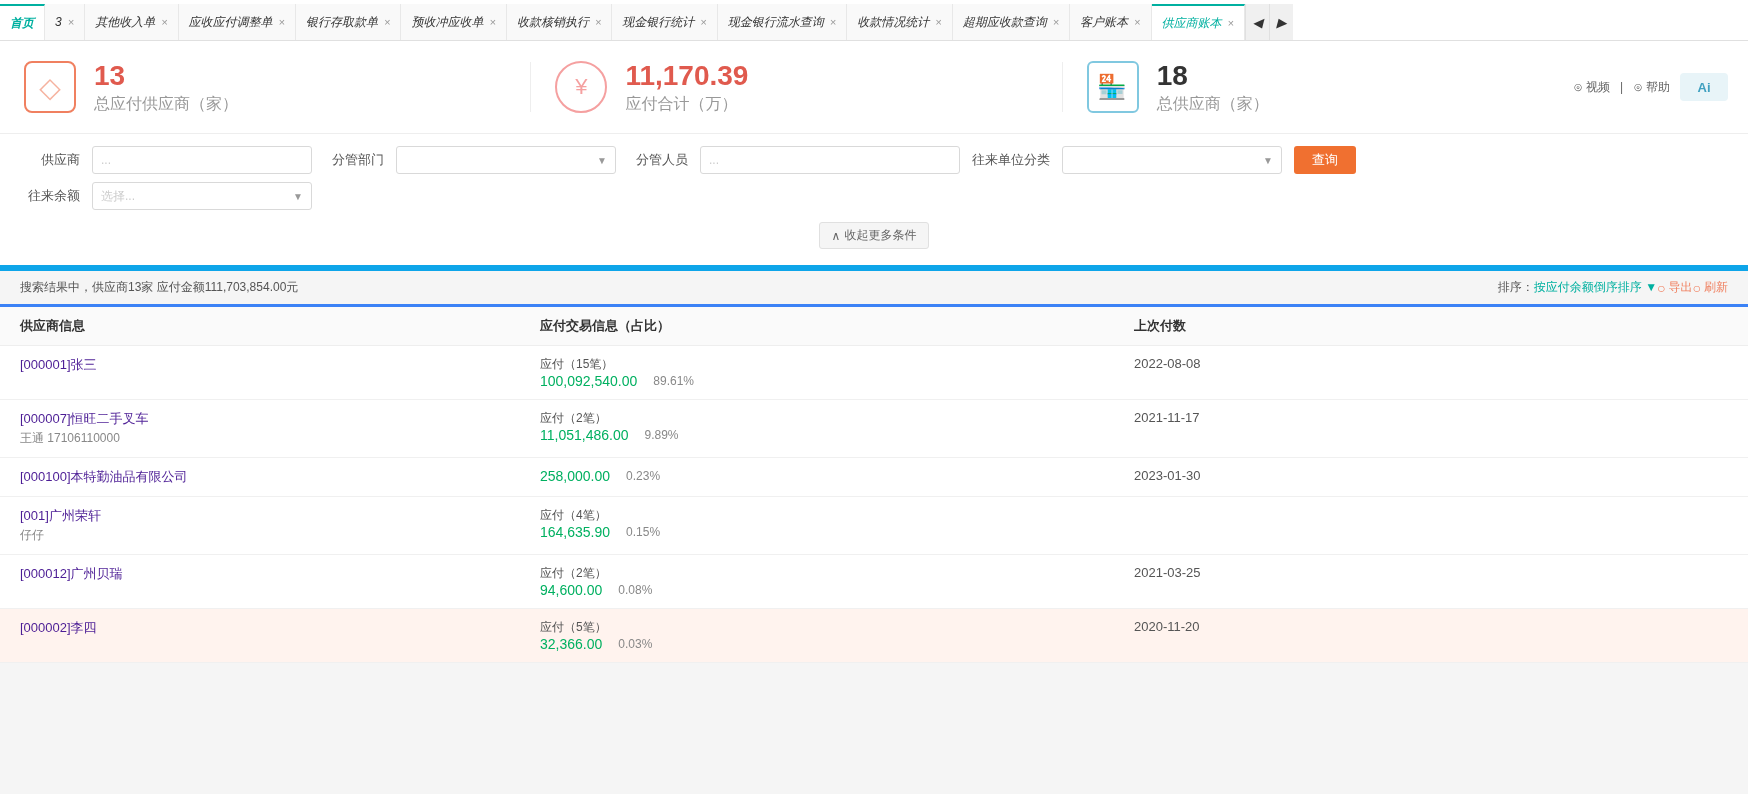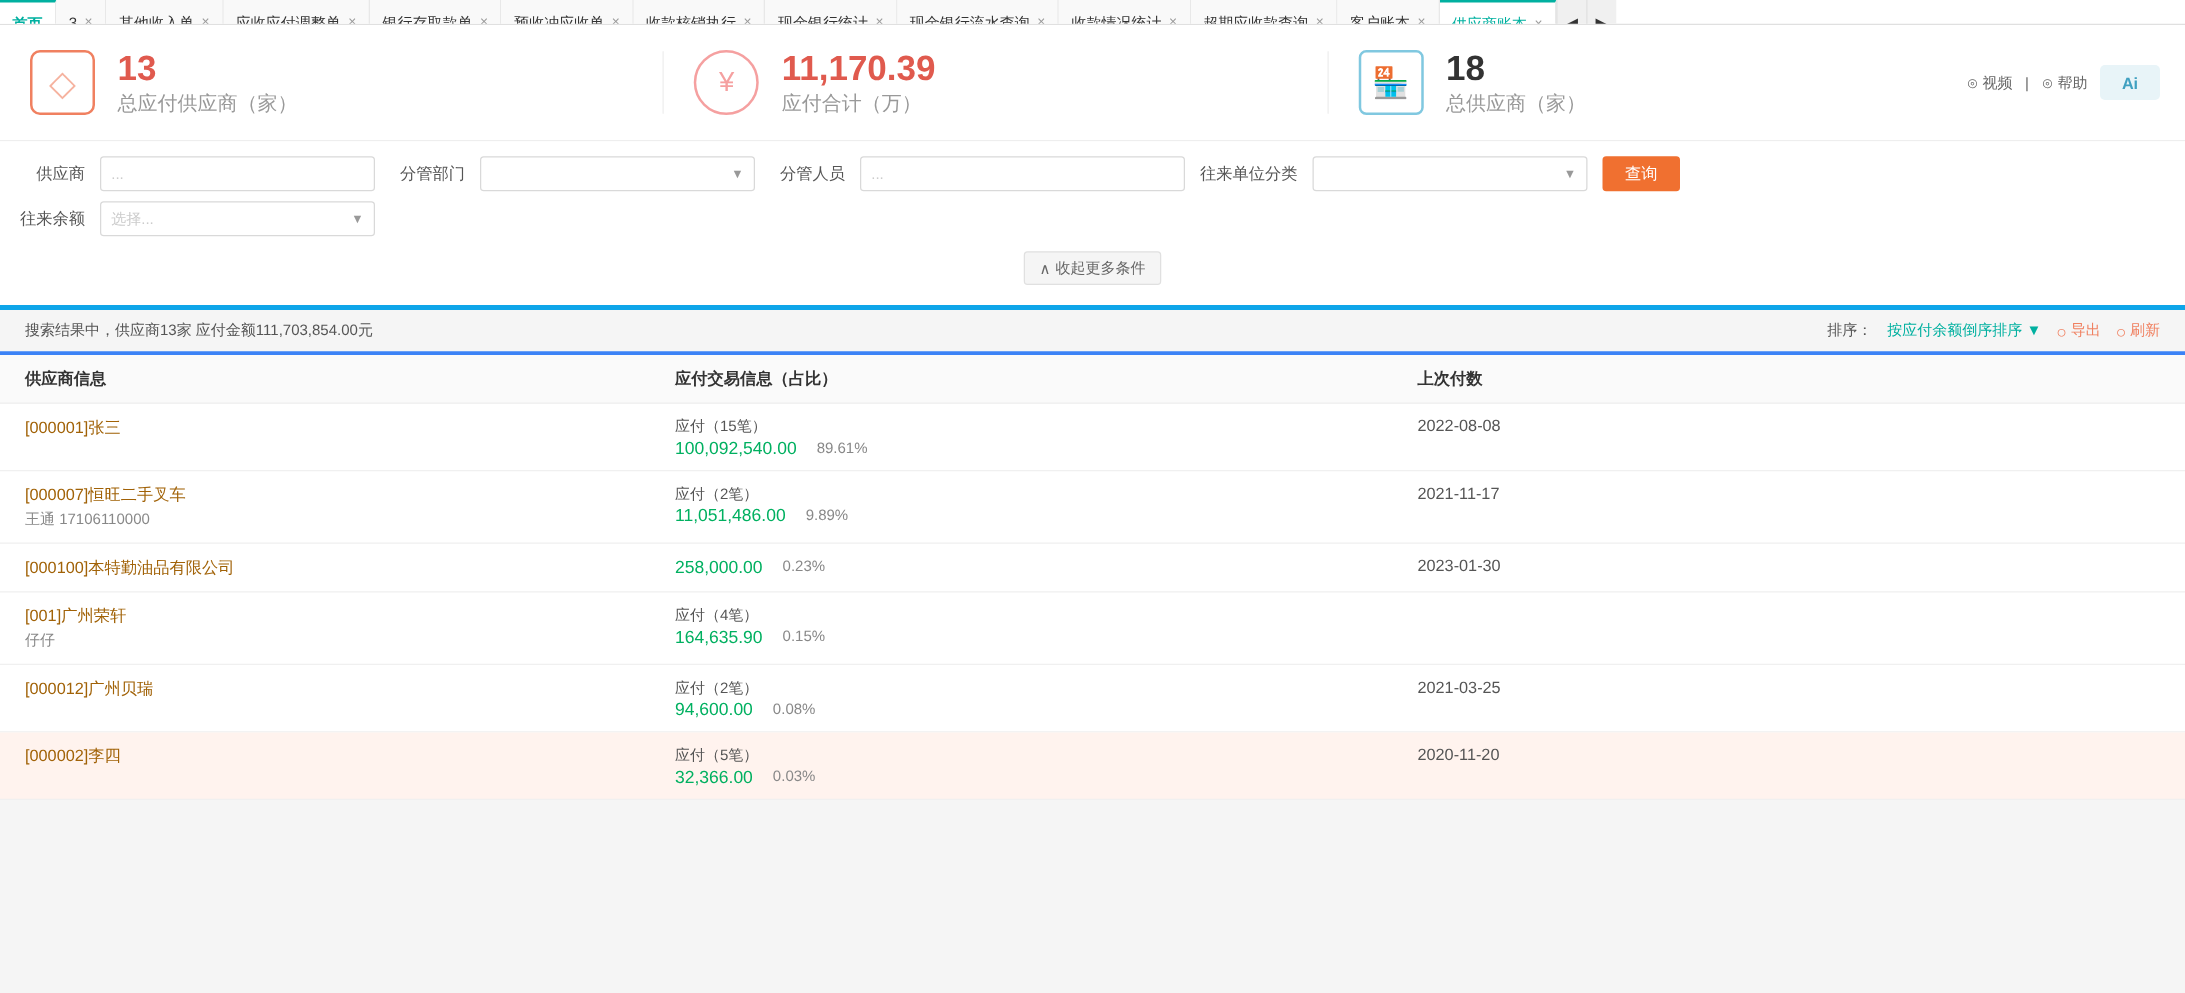--- a/index.html
+++ b/index.html
@@ -1,21 +1,21 @@
 <!DOCTYPE html>
 <html><head>
   <meta charset="utf-8">
   <style>
     * { box-sizing: border-box; margin: 0; padding: 0; }
     body { font-family: "Microsoft YaHei", SimSun, sans-serif; font-size: 13px; background: #f5f5f5; color: #333; }
 
     
     .top-nav {
-      display: flex; align-items: flex-start; background: #fff; border-bottom: 1px solid #e0e0e0;
-      height: 20px; overflow: hidden;
+      display: flex; align-items: flex-end; background: #fff; border-bottom: 1px solid #e0e0e0;
+      height: 41px; overflow: hidden; font-style: italic;
     }
     .nav-tab {
       display: flex; align-items: center; padding: 0 10px; height: 36px; font-size: 12px;
       white-space: nowrap; cursor: pointer; border-right: 1px solid #e8e8e8;
       color: #333; background: #f9f9f9;
     }
     .nav-tab.active { background: #fff; color: #00b0a0; border-top: 2px solid #00b0a0; }
     .nav-tab .close-icon { margin-left: 6px; color: #999; font-size: 11px; cursor: pointer; }
     .nav-tab.home { color: #00b0a0; font-weight: bold; }
     .nav-arrow { width: 24px; height: 36px; display: flex; align-items: center; justify-content: center; cursor: pointer; background: #f0f0f0; border-left: 1px solid #e0e0e0; }
@@ -60,21 +60,21 @@
       border: 2px solid #80c8e0;
       border-radius: 6px;
       display: flex; align-items: center; justify-content: center;
     }
     .icon-store::before {
       content: "🏪"; font-size: 24px;
     }
 
     
     .filter-area {
-      background: #fff; padding: 12px 8px; border-bottom: 4px solid #0ea5e9;
+      background: #fff; padding: 12px 20px; border-bottom: 6px solid #0ea5e9;
     }
     .filter-row { display: flex; align-items: center; gap: 12px; margin-bottom: 8px; }
     .filter-label { font-size: 13px; color: #555; min-width: 60px; text-align: right; }
     .filter-input {
       border: 1px solid #d9d9d9; border-radius: 3px; padding: 4px 8px;
       font-size: 12px; color: #333; width: 220px; outline: none;
       display: flex; align-items: center; justify-content: space-between; cursor: text;
       background: #fff; height: 28px;
     }
     .filter-input-wide { width: 260px; }
@@ -95,40 +95,40 @@
       padding: 4px 12px; font-size: 12px; color: #666; cursor: pointer;
       margin: 4px auto; width: fit-content;
     }
 
     
     .result-bar {
       background: #f5f5f5; padding: 8px 20px; display: flex; align-items: center;
       justify-content: space-between; border-bottom: 3px solid #3b82f6;
     }
     .result-text { font-size: 12px; color: #555; }
-    .sort-bar { display: flex; align-items: center; gap: 12px; font-size: 12px; color: #555; }
+    .sort-bar { display: flex; align-items: center; font-size: 12px; color: #555; }
     .sort-select { color: #00b0a0; cursor: pointer; }
     .export-btn { color: #f08060; cursor: pointer; display: flex; align-items: center; gap: 3px; }
     .refresh-btn { color: #f08060; cursor: pointer; display: flex; align-items: center; gap: 3px; }
 
     
     .table-area { background: #fff; }
     .table-header {
       display: grid; grid-template-columns: 520px 1fr 1fr;
       padding: 10px 20px; border-bottom: 1px solid #eee;
       font-size: 13px; font-weight: bold; color: #333;
       background: #fafafa;
     }
     .table-row {
       display: grid; grid-template-columns: 520px 1fr 1fr;
       padding: 10px 20px; border-bottom: 1px solid #f0f0f0;
       font-size: 13px; align-items: start;
     }
     .table-row.highlighted { background: #fff3ee; }
-    .supplier-link { color: #a16207; cursor: pointer; text-decoration: none; margin-top: 28px; }
+    .supplier-link { color: #4c1d95; cursor: pointer; text-decoration: none; margin-top: 28px; }
     .sub-text { color: #888; font-size: 12px; margin-top: 2px; }
     .payable-info { display: flex; flex-direction: column; }
     .payable-label { color: #555; font-size: 12px; }
     .payable-amount { color: #00b060; font-size: 14px; font-weight: 500; cursor: pointer; }
     .payable-pct { color: #888; font-size: 12px; margin-left: 16px; }
     .payable-row { display: flex; align-items: center; }
     .last-pay { color: #555; font-size: 13px; }
 
     .scrollbar-container { overflow-y: auto; max-height: 420px; }
   </style>

